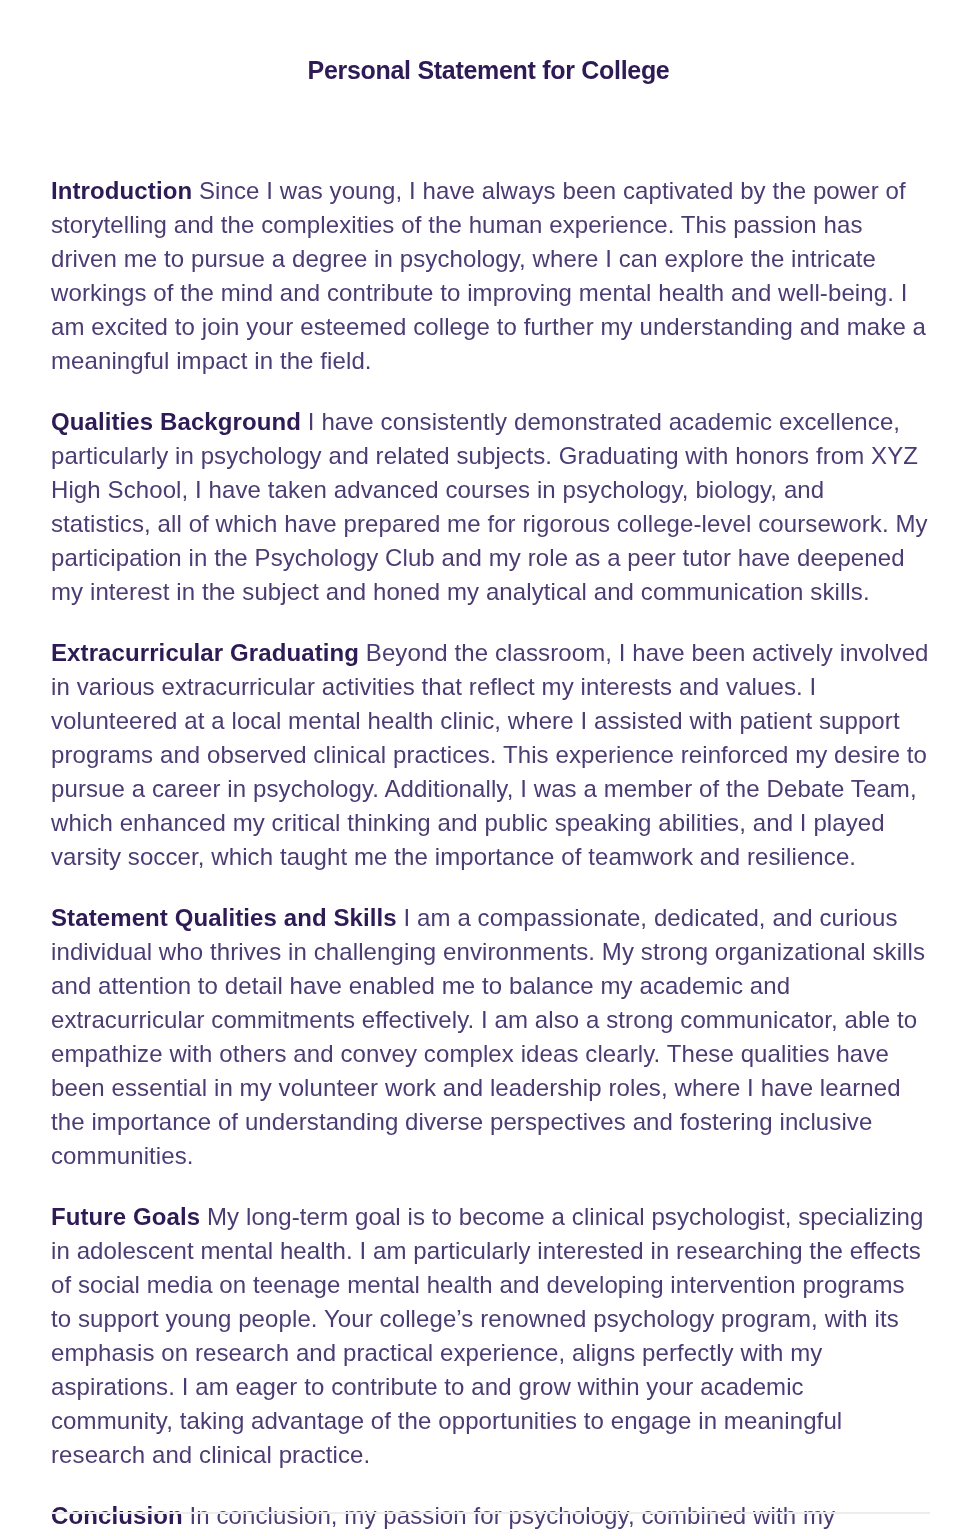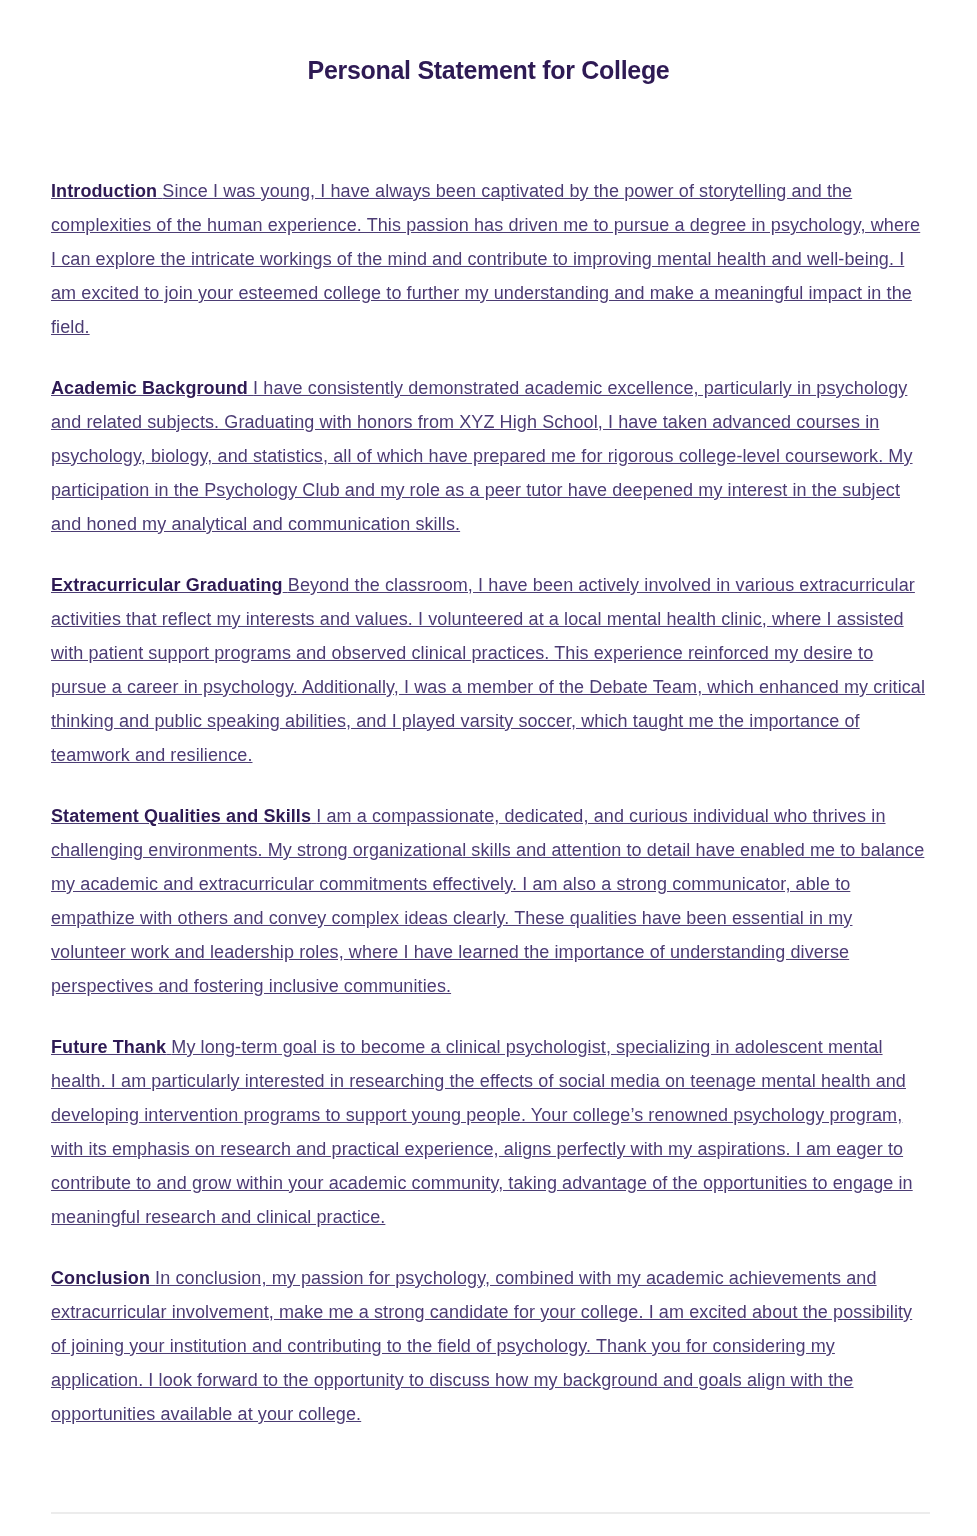--- a/index.html
+++ b/index.html
@@ -30,25 +30,24 @@
     line-height: 31px;
     font-weight: 700;
     letter-spacing: -0.3px;
     color: var(--title);
   }
   .content {
     margin: 0 45px 0 48px;
   }
   .para {
     margin: 0 0 27px 0;
-    font-size: 18px;
+    font-size: 24px;
     line-height: 34px;
     color: var(--body_text);
     letter-spacing: 0.1px;
-    text-decoration: underline;
   }
   .run-in {
     font-weight: 700;
     color: var(--heading);
   }
   .divider {
     position: absolute;
     top: 1512px;
     left: 48px;
     right: 44px;
@@ -66,36 +65,36 @@
   <h1 class="doc-title">Personal Statement for College</h1>
 
   <div class="content">
 
     <p class="para">
       <strong class="run-in">Introduction</strong>
       <span>Since I was young, I have always been captivated by the power of storytelling and the complexities of the human experience. This passion has driven me to pursue a degree in psychology, where I can explore the intricate workings of the mind and contribute to improving mental health and well-being. I am excited to join your esteemed college to further my understanding and make a meaningful impact in the field.</span>
     </p>
 
     <p class="para">
-      <strong class="run-in">Academic Background</strong>
+      <strong class="run-in">Qualities Background</strong>
       <span>I have consistently demonstrated academic excellence, particularly in psychology and related subjects. Graduating with honors from XYZ High School, I have taken advanced courses in psychology, biology, and statistics, all of which have prepared me for rigorous college-level coursework. My participation in the Psychology Club and my role as a peer tutor have deepened my interest in the subject and honed my analytical and communication skills.</span>
     </p>
 
     <p class="para">
       <strong class="run-in">Extracurricular Graduating</strong>
       <span>Beyond the classroom, I have been actively involved in various extracurricular activities that reflect my interests and values. I volunteered at a local mental health clinic, where I assisted with patient support programs and observed clinical practices. This experience reinforced my desire to pursue a career in psychology. Additionally, I was a member of the Debate Team, which enhanced my critical thinking and public speaking abilities, and I played varsity soccer, which taught me the importance of teamwork and resilience.</span>
     </p>
 
     <p class="para">
       <strong class="run-in">Statement Qualities and Skills</strong>
       <span>I am a compassionate, dedicated, and curious individual who thrives in challenging environments. My strong organizational skills and attention to detail have enabled me to balance my academic and extracurricular commitments effectively. I am also a strong communicator, able to empathize with others and convey complex ideas clearly. These qualities have been essential in my volunteer work and leadership roles, where I have learned the importance of understanding diverse perspectives and fostering inclusive communities.</span>
     </p>
 
     <p class="para">
-      <strong class="run-in">Future Thank</strong>
+      <strong class="run-in">Future Goals</strong>
       <span>My long-term goal is to become a clinical psychologist, specializing in adolescent mental health. I am particularly interested in researching the effects of social media on teenage mental health and developing intervention programs to support young people. Your college’s renowned psychology program, with its emphasis on research and practical experience, aligns perfectly with my aspirations. I am eager to contribute to and grow within your academic community, taking advantage of the opportunities to engage in meaningful research and clinical practice.</span>
     </p>
 
     <p class="para">
       <strong class="run-in">Conclusion</strong>
       <span>In conclusion, my passion for psychology, combined with my academic achievements and extracurricular involvement, make me a strong candidate for your college. I am excited about the possibility of joining your institution and contributing to the field of psychology. Thank you for considering my application. I look forward to the opportunity to discuss how my background and goals align with the opportunities available at your college.</span>
     </p>
 
   </div>
 

